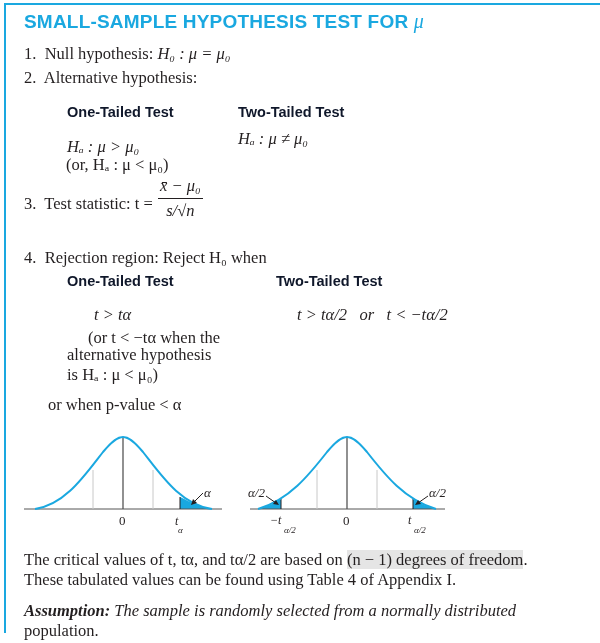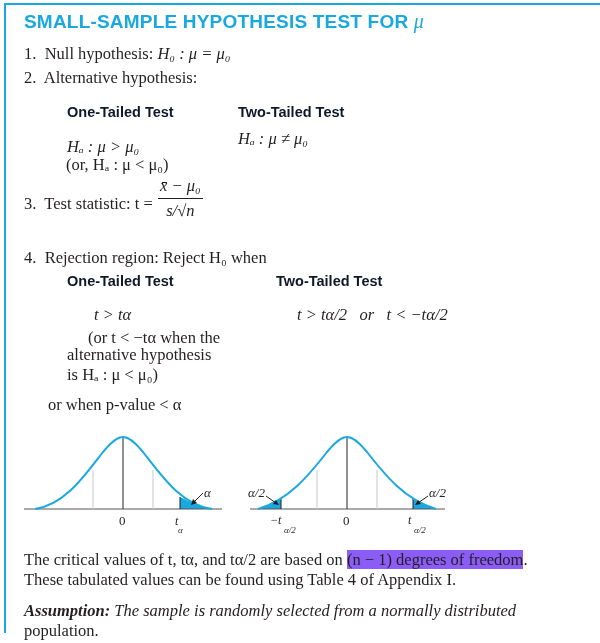--- a/index.html
+++ b/index.html
@@ -10,21 +10,21 @@
   .title { position: absolute; left: 24px; top: 10px; font-family: "Liberation Sans", "DejaVu Sans", sans-serif;
            font-weight: bold; font-size: 19px; color: #1aa8e0; letter-spacing: 0.2px; white-space: nowrap; }
   .title .mu { font-family: "Liberation Serif", serif; font-style: italic; font-weight: normal; font-size: 20px; }
   .txt { position: absolute; font-size: 16.5px; white-space: nowrap; line-height: 20px; }
   .hd { position: absolute; font-family: "Liberation Sans", "DejaVu Sans", sans-serif; font-weight: bold;
         font-size: 14.5px; white-space: nowrap; color: #0f172a; }
   i { font-style: italic; }
   .frac { position: absolute; left: 158px; top: 176px; text-align: center; font-size: 16.5px; }
   .frac .num { padding: 0 2px 2px 2px; border-bottom: 1px solid #231f20; white-space: nowrap; }
   .frac .den { padding-top: 2px; white-space: nowrap; }
-  .hl { background: #8b5cf6; }
+  .hl { background: #e5e5e5; }
   svg text { font-family: "Liberation Serif", serif; fill: #231f20; }
 </style>
 </head>
 <body>
 
 <div class="frame-top"></div>
 <div class="frame-left"></div>
 
 <div class="title">
   <span>SMALL-SAMPLE HYPOTHESIS TEST FOR</span>

